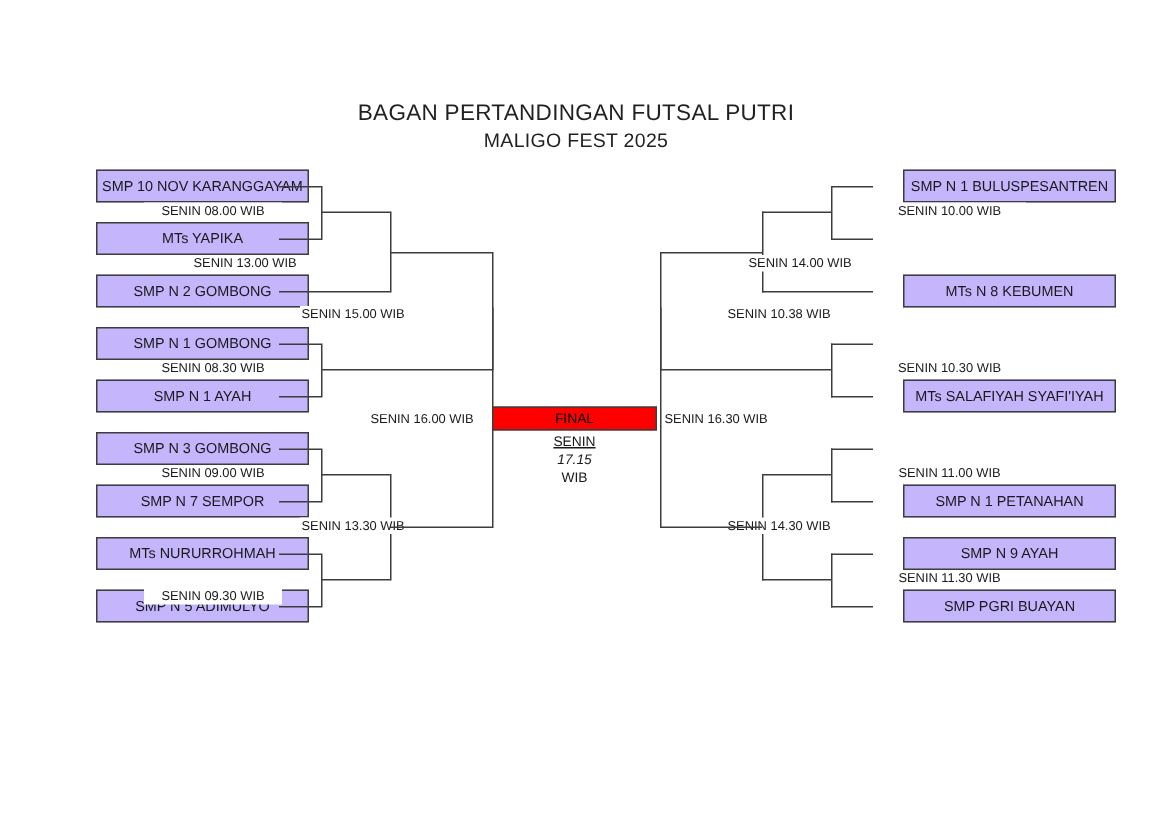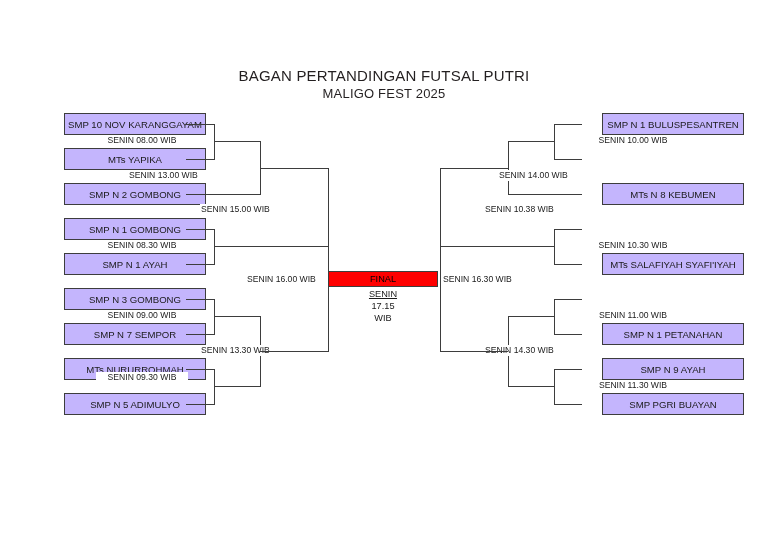--- a/index.html
+++ b/index.html
@@ -95,21 +95,21 @@
   .final-sub {
     position: absolute;
     left: 328px;
     width: 110px;
     text-align: center;
     font-size: 9.2px;
     color: #1a1a1a;
     white-space: nowrap;
   }
   #final-sub-1 { top: 289px; text-decoration: underline; }
-  #final-sub-2 { top: 301px; }
+  #final-sub-2 { top: 301px; font-style: italic; }
   #final-sub-3 { top: 313px; }
 </style>
 </head>
 <body>
 
 <div id="stage">
 
   <div class="title-line" id="title-main">BAGAN PERTANDINGAN FUTSAL PUTRI</div>
   <div class="title-line" id="title-sub">MALIGO FEST 2025</div>
 
@@ -119,21 +119,21 @@
   <div class="team-box team-left" style="top:218px">SMP N 1 GOMBONG</div>
   <div class="team-box team-left" style="top:253px">SMP N 1 AYAH</div>
   <div class="team-box team-left" style="top:288px">SMP N 3 GOMBONG</div>
   <div class="team-box team-left" style="top:323px">SMP N 7 SEMPOR</div>
   <div class="team-box team-left" style="top:358px">MTs NURURROHMAH</div>
   <div class="team-box team-left" style="top:393px">SMP N 5 ADIMULYO</div>
 
   <div class="time-label time-r1-left" style="left:96px; width:90px; top:135px">SENIN 08.00 WIB</div>
   <div class="time-label time-r1-left" style="left:96px; width:90px; top:240px">SENIN 08.30 WIB</div>
   <div class="time-label time-r1-left" style="left:96px; width:90px; top:310px">SENIN 09.00 WIB</div>
-  <div class="time-label time-r1-left" style="left:96px; width:90px; top:372px">SENIN 09.30 WIB</div>
+  <div class="time-label time-r1-left" style="left:96px; width:90px; top:392px">SENIN 09.30 WIB</div>
 
   <div class="ln ln-h" style="left:186px; top:124px; width:28px"></div>
   <div class="ln ln-h" style="left:186px; top:159px; width:28px"></div>
   <div class="ln ln-v" style="left:214px; top:124px; height:36px"></div>
 
   <div class="ln ln-h" style="left:186px; top:229px; width:28px"></div>
   <div class="ln ln-h" style="left:186px; top:264px; width:28px"></div>
   <div class="ln ln-v" style="left:214px; top:229px; height:36px"></div>
 
   <div class="ln ln-h" style="left:186px; top:299px; width:28px"></div>

